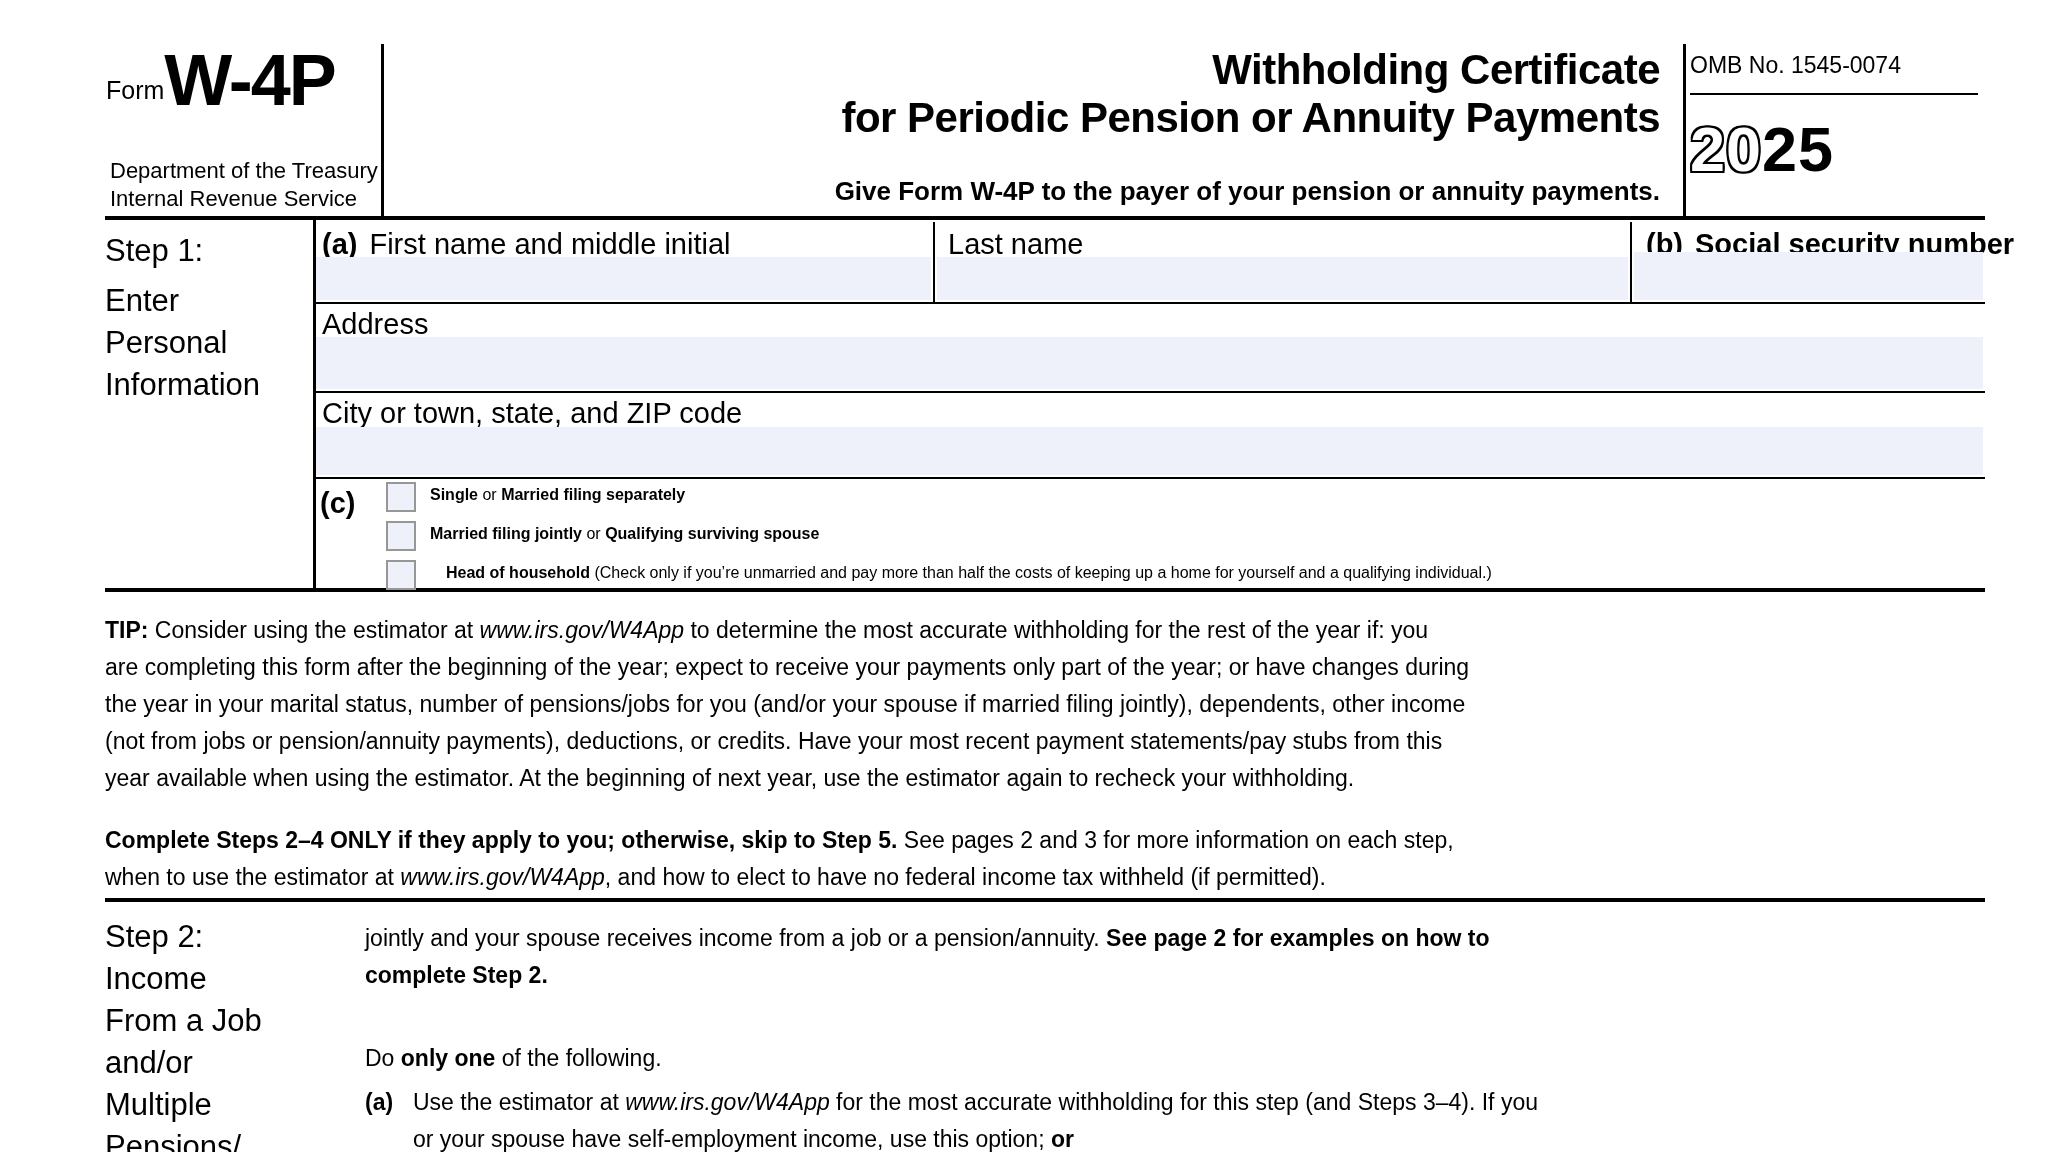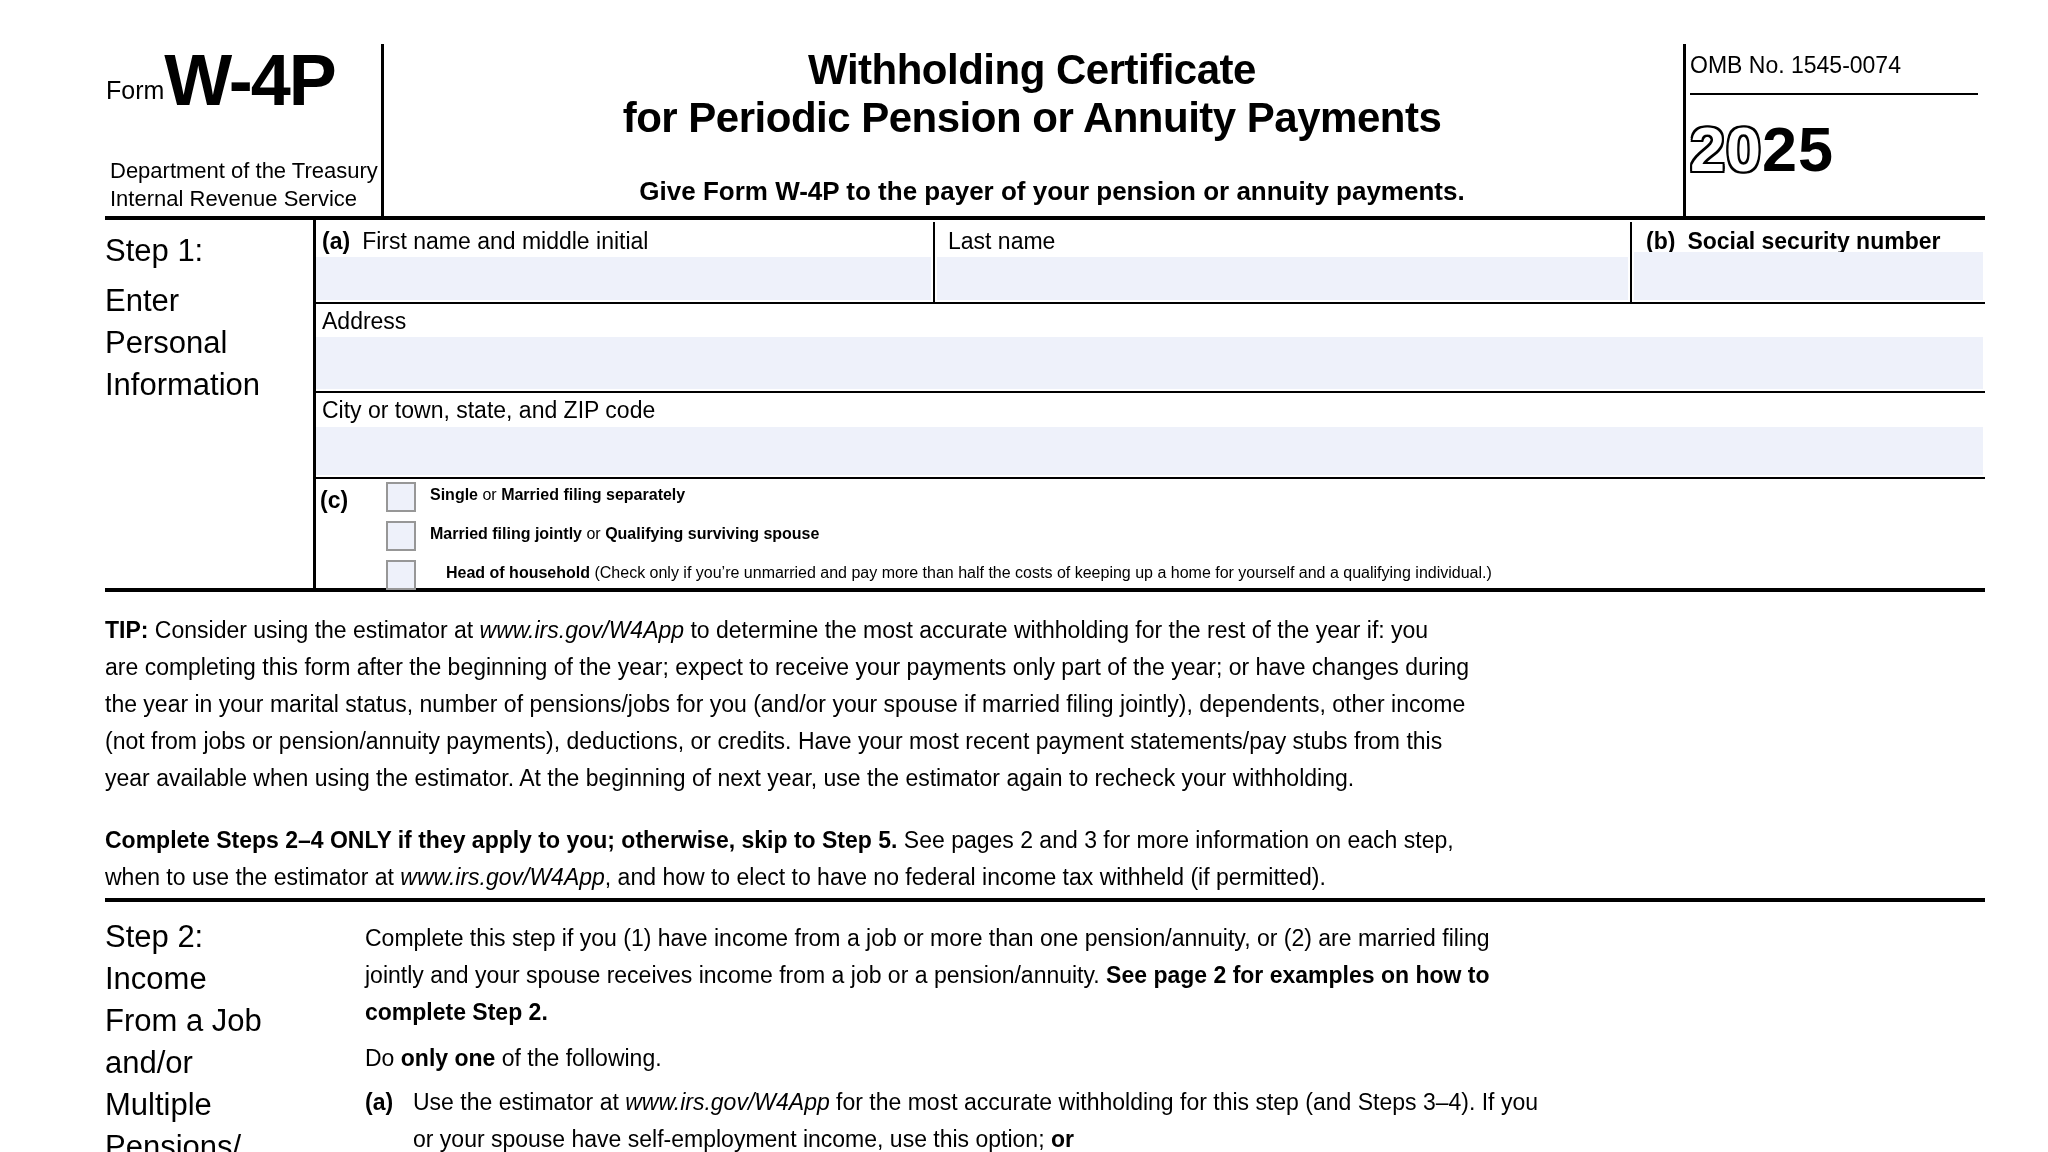--- a/index.html
+++ b/index.html
@@ -12,35 +12,35 @@
   .bold { font-weight:bold; }
   .ital { font-style:italic; }
   .rule { position:absolute; background:#000; }
 
   
   .form-id { left:106px; top:48px; display:flex; align-items:flex-end; }
   .form-word { font-size:25px; padding-bottom:7px; }
   .form-number { font-size:72px; font-weight:900; letter-spacing:-2px; line-height:64px; }
   .agency { left:110px; top:157px; font-size:22px; line-height:28px; }
   .vdiv { width:3px; top:44px; height:174px; }
-  .title-block { left:384px; top:46px; width:1296px; text-align:center; }
+  .title-block { left:364px; top:46px; width:1296px; text-align:right; }
   .title-line { font-size:42px; font-weight:bold; line-height:48px; letter-spacing:-0.5px; }
   .subtitle { font-size:26px; font-weight:bold; margin-top:34px;padding-left:40px; }
   .omb-block { left:1690px; top:52px; width:288px; text-align:left; }
   .omb-text { font-size:23px; padding-bottom:14px; border-bottom:2px solid #000; }
   .tax-year { font-size:63px; font-weight:900; margin-top:18px; letter-spacing:1px; }
   .year-outline {
     color:#fff; font-weight:700;
     text-shadow:-2px -2px 0 #000, 2px -2px 0 #000, -2px 2px 0 #000, 2px 2px 0 #000,
                 -2px 0 0 #000, 2px 0 0 #000, 0 -2px 0 #000, 0 2px 0 #000;
   }
 
   
   .step-heading { font-size:31px; font-weight:normal; line-height:42px; width:220px; }
-  .cell-label { font-size:23px; }
+  .cell-label { font-size:29px; }
   .cell-label .pfx { font-weight:bold; margin-right:12px; }
   .field-input {
     position:absolute; background:#eef1fa; border:0; outline:none;
     font-family:"Liberation Sans", sans-serif; font-size:24px; padding:0 10px;
   }
   .checkbox {
     position:absolute; width:30px; height:30px; background:#eef1fa;
     border:2px solid #979797; cursor:pointer;
   }
   .cb-label { font-size:16px; white-space:nowrap; }
@@ -156,21 +156,20 @@
   <div class="abs step-heading" style="left:105px; top:916px; line-height:42px;">
     <div>Step 2:</div>
     <div>Income</div>
     <div>From a Job</div>
     <div>and/or</div>
     <div>Multiple</div>
     <div>Pensions/</div>
   </div>
 
   <div class="abs para" style="left:365px; top:920px; width:1620px;">
-    <div class="line">Complete this step if you (1) have income from a job or more than one pension/annuity, or (2) are married filing</div>
     <div class="line"><span>jointly and your spouse receives income from a job or a pension/annuity. </span><span class="bold">See page 2 for examples on how to</span></div>
     <div class="line bold">complete Step 2.</div>
   </div>
 
   <div class="abs para" style="left:365px; top:1040px; width:1620px;">
     <span>Do </span><span class="bold">only one</span><span> of the following.</span>
   </div>
 
   <div class="abs para hang" style="left:365px; top:1084px; width:1620px;">
     <div class="line"><span class="pfx">(a)</span><span>Use the estimator at </span><span class="ital">www.irs.gov/W4App</span><span> for the most accurate withholding for this step (and Steps 3–4). If you</span></div>

